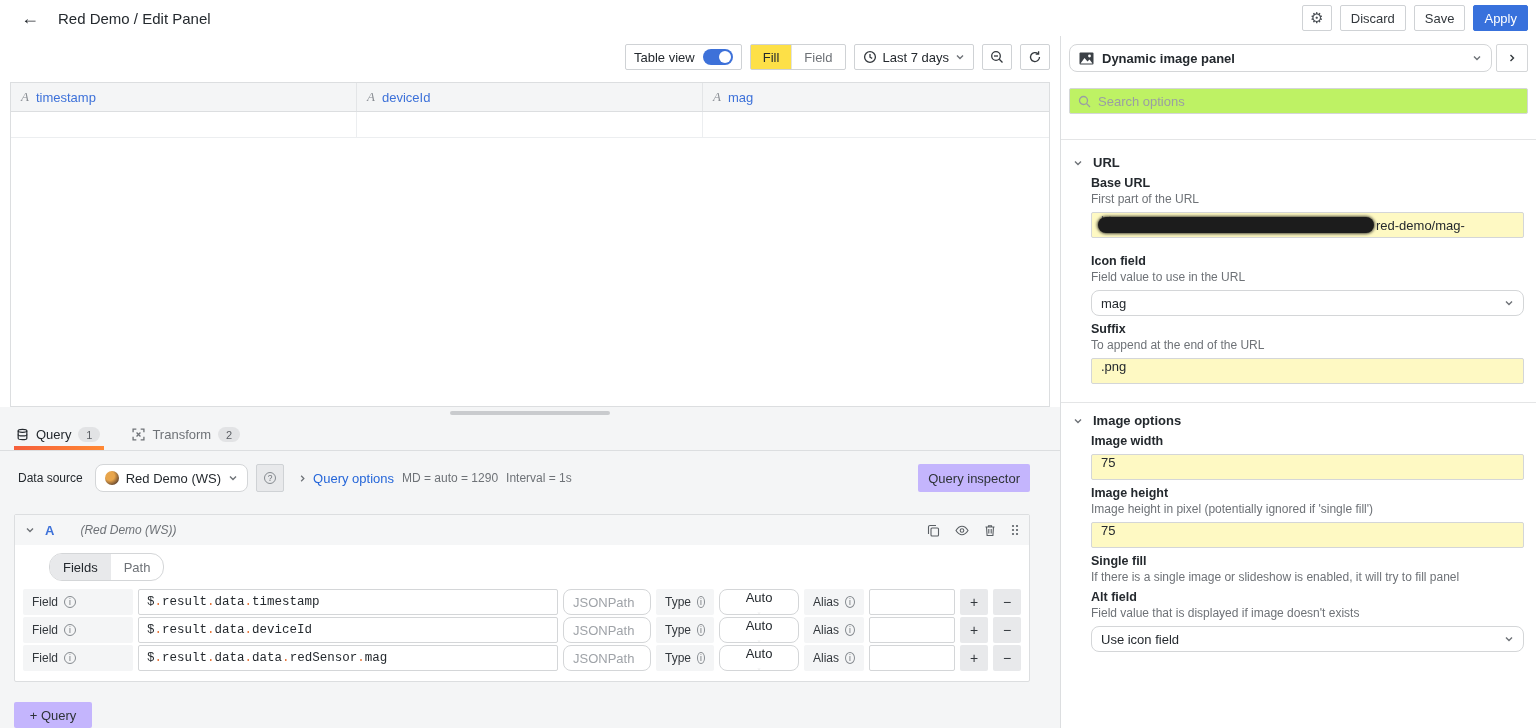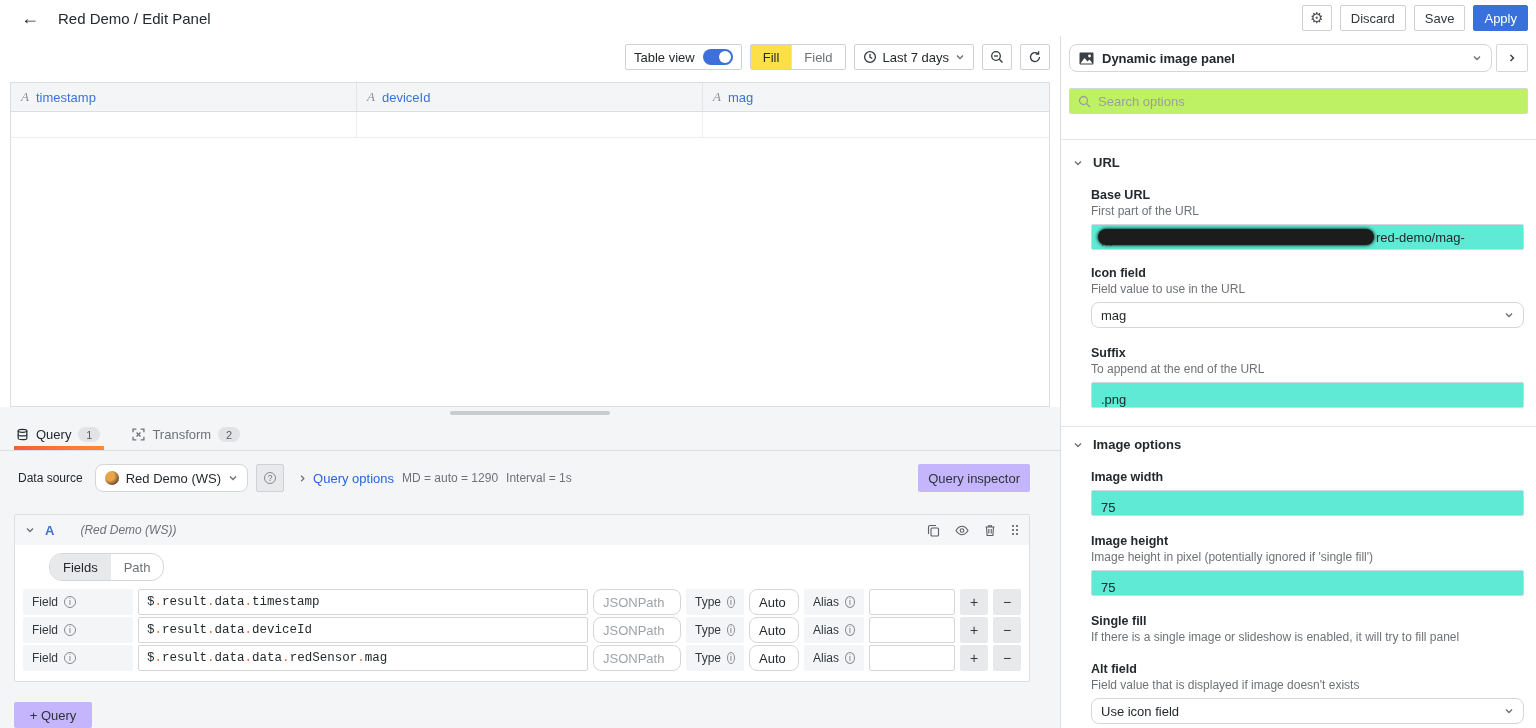--- a/index.html
+++ b/index.html
@@ -108,21 +108,21 @@
   .icon-info { width:12px; height:12px; border:1px solid #868b90; border-radius:50%; color:#6e7277;
     font-size:8.5px; display:inline-flex; align-items:center; justify-content:center; font-style:normal; }
   .icon-info::after { content:"i"; }
   .icon-q::after { content:"?"; }
   .faux-input { height:26px; border:1px solid #d4d6d8; border-radius:2px; background:#fff;
     display:flex; align-items:center; padding:0 8px; }
   .code { flex:1; font-family:"Liberation Mono", monospace; font-size:12.5px; color:#24292e; }
   .code .dot { color:#e8763a; }
   .sel-sm { height:26px; width:88px; justify-content:space-between; }
   .sel-dis { color:#9fa3a8; }
-  .sel-auto { width:50px; }
+  .sel-auto { width:80px;flex-direction:column; }
   .alias-input { width:86px; }
   .pm-btn { width:28px; height:26px; background:#e8e9eb; border-radius:2px; display:flex;
     align-items:center; justify-content:center; font-size:14px; color:#33383d; cursor:pointer; }
   .add-query { margin:20px 0 0 14px; width:78px; }
 
   
   .opt-head { display:flex; margin:8px 8px 0 8px; gap:4px; }
   .panel-select { flex:1; height:28px; justify-content:flex-start; gap:8px; }
   .panel-select .caret { margin-left:auto; }
   .next-btn { width:32px; height:28px; border:1px solid #d4d6d8; border-radius:2px; background:#fff;
@@ -130,26 +130,26 @@
   .opt-search { margin:16px 8px 0 8px; height:26px; border:1px solid #d4d6d8; border-radius:2px;
     display:flex; align-items:center; gap:7px; padding:0 8px; background:#bef264; }
   .opt-search input { border:none; outline:none; flex:1; font-size:13px; color:#24292e;
     font-family:"Liberation Sans", sans-serif; background:transparent; }
   .opt-search input::placeholder { color:#9a9ea3; }
   .opt-divider { border-top:1px solid #e4e5e6; margin-top:25px; }
   .opt-divider2 { border-top:1px solid #e4e5e6; margin-top:18px; }
   .section-head { display:flex; align-items:center; gap:10px; margin:15px 12px 0 12px;
     font-weight:600; font-size:13px; cursor:pointer; }
   .section-head .chev { color:#6e7277; }
-  .opt-field { margin:18px 12px 0 30px; }
+  .opt-field { margin:6px 12px 0 30px; }
   .opt-label { font-size:12.5px; font-weight:600; }
   .opt-desc { font-size:12px; color:#6e7277; margin-top:2px; }
   .opt-control { margin-top:6px; height:26px; }
-  .opt-input { display:flex; align-items:flex-end; padding:0 9px; border:1px solid #d4d6d8;
-    border-radius:2px; background:#5eead4; }
+  .opt-input { display:flex; align-items:flex-start; padding:0 9px; border:1px solid #d4d6d8;
+    border-radius:2px; background:#fef9c3; }
   .opt-sel { justify-content:space-between; height:26px; }
   .redact-wrap { position:relative; overflow:hidden; }
   .redact-blob { position:absolute; left:6px; top:4px; bottom:4px; width:64%;
     background:#1c1c1c; border-radius:9px; box-shadow:0 0 3px 1px rgba(20,20,20,.75); }
   .redact-suffix { position:absolute; left:calc(6px + 64.5%); top:0; bottom:0;
     display:flex; align-items:center; }
   .toggle-wrap { margin-top:5px; }
 </style>
 </head>
 <body>

